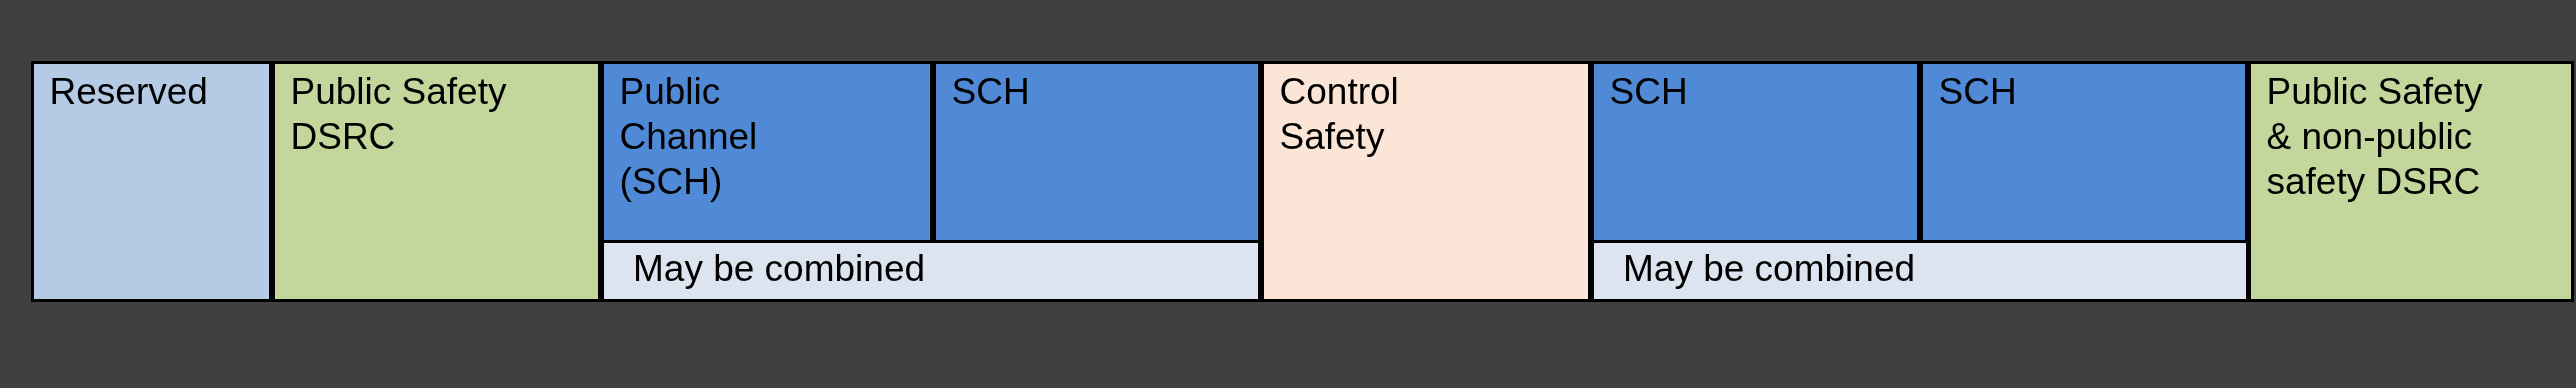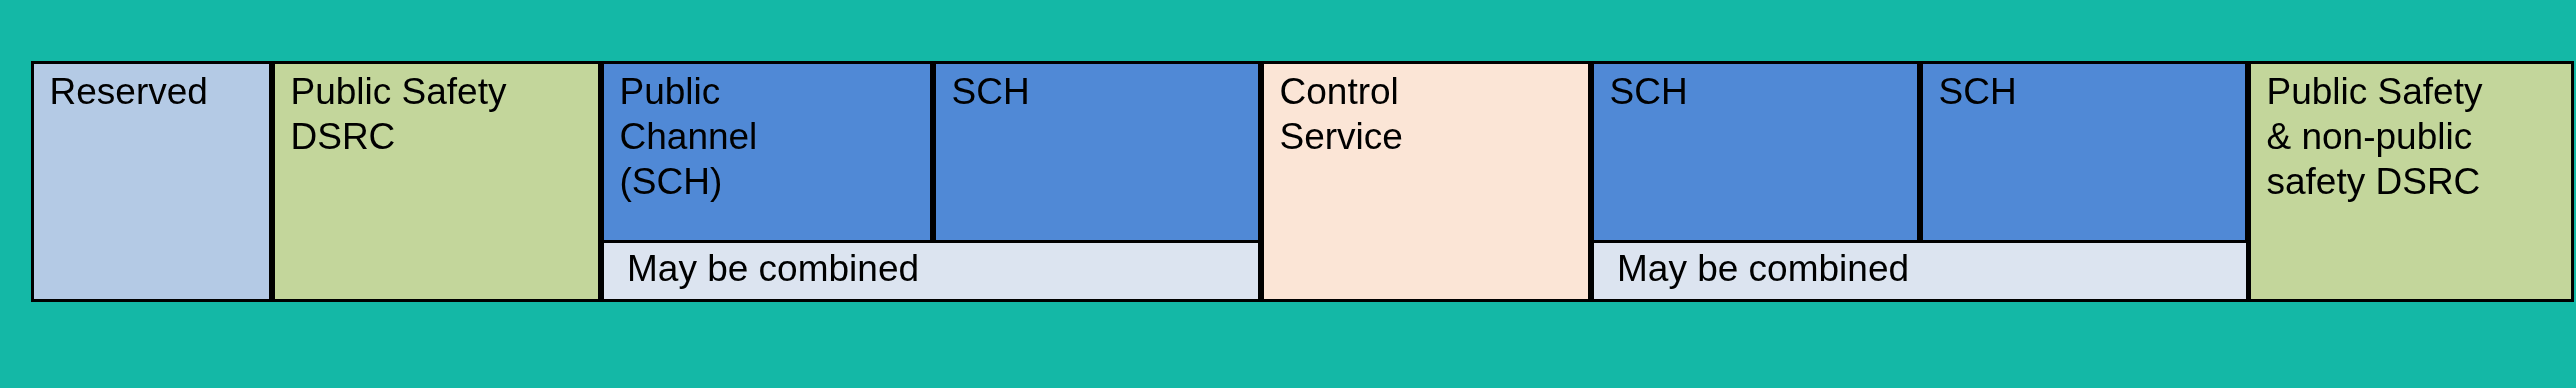--- a/index.html
+++ b/index.html
@@ -12,21 +12,21 @@
     width: 2576px;
     height: 389px;
     overflow: hidden;
     font-family: "Liberation Sans", sans-serif;
   }
 
   #diagram {
     position: relative;
     width: 2576px;
     height: 389px;
-    background: #14b8a6;
+    background: #404040;
   }
 
   
   .band {
     position: absolute;
     left: 31px;
     top: 61px;
     width: 2543px;
     height: 241px;
   }
@@ -63,21 +63,21 @@
     position: absolute;
     height: 62px;
     bottom: 0;
     background: #DCE4F0;
     box-sizing: border-box;
     border: 3.2px solid #000000;
     overflow: hidden;
   }
   .combined-label {
     position: absolute;
-    left: 23px;
+    left: 29px;
     top: 3.9px;
     font-size: 37px;
     line-height: 1.2;
     color: #000000;
     font-family: "Liberation Sans", sans-serif;
     white-space: nowrap;
   }
 </style>
 </head>
 <body>
@@ -100,21 +100,21 @@
 Channel
 (SCH)</div>
     </div>
 
     <div class="cell c-blue" style="left:902px; width:328px;">
       <div class="cell-label">SCH</div>
     </div>
 
     <div class="cell c-peach" style="left:1230px; width:330px;">
       <div class="cell-label">Control
-Service</div>
+Safety</div>
     </div>
 
     <div class="cell c-blue" style="left:1560px; width:329px;">
       <div class="cell-label">SCH</div>
     </div>
 
     <div class="cell c-blue" style="left:1889px; width:328px;">
       <div class="cell-label">SCH</div>
     </div>
 

